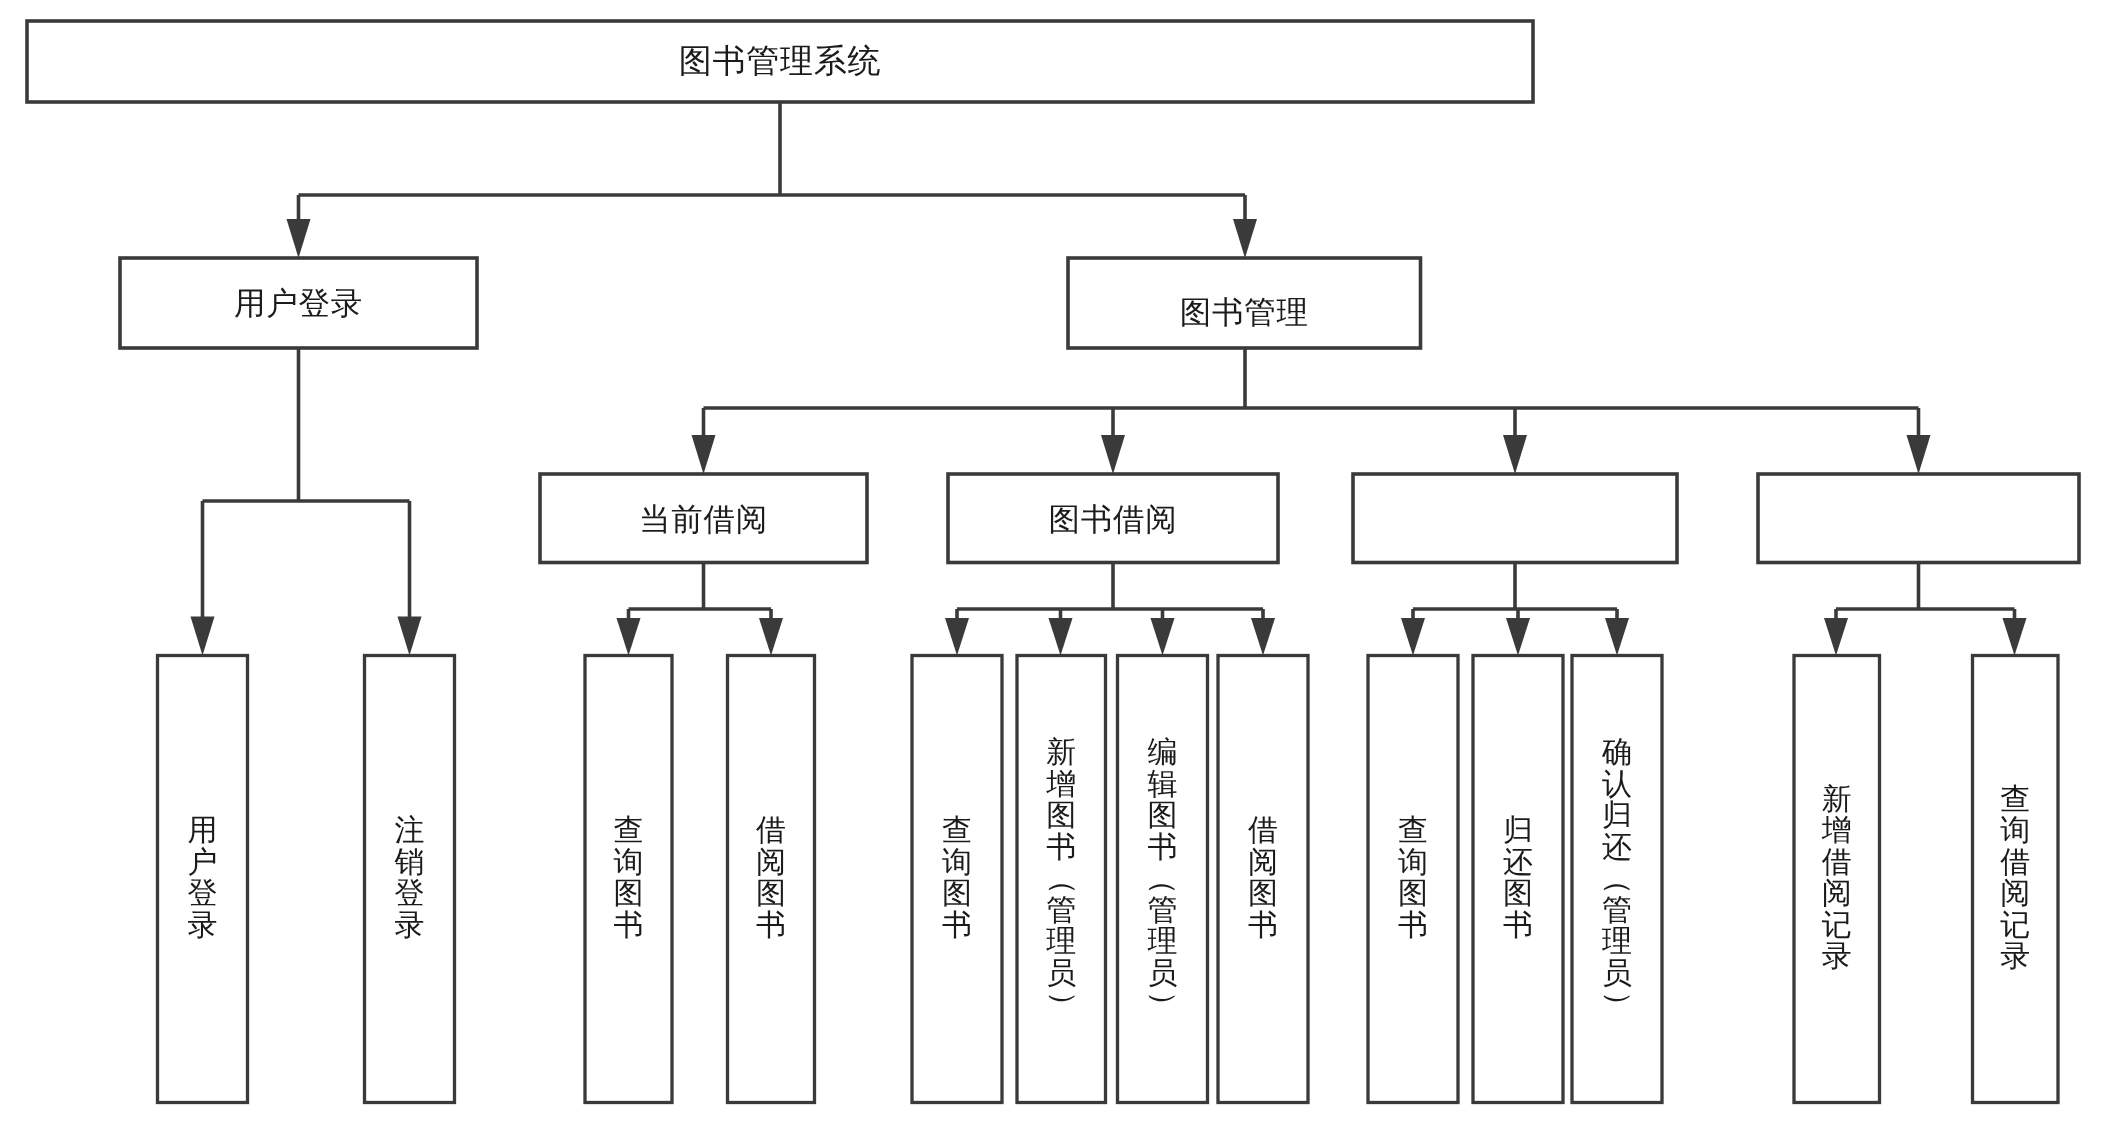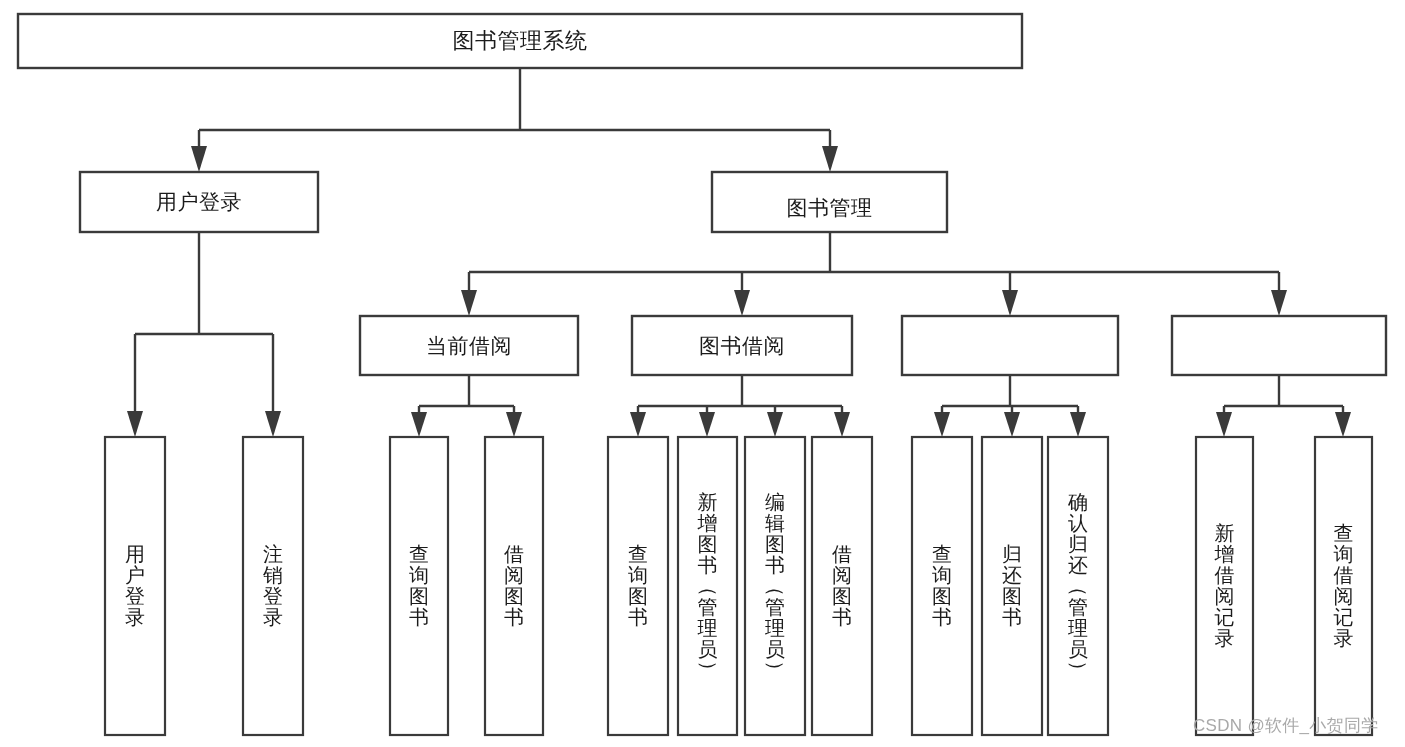--- a/index.html
+++ b/index.html
@@ -316,15 +316,14 @@
 
   <div class="v-label" style="left:1315px; top:437px; width:57px; height:298px;">
       <span class="vchar">查</span>
       <span class="vchar">询</span>
       <span class="vchar">借</span>
       <span class="vchar">阅</span>
       <span class="vchar">记</span>
       <span class="vchar">录</span>
     </div>
 
-  <div class="watermark">CSDN @软件_小贺同学</div>
 
 </div>
 
 </body></html>

